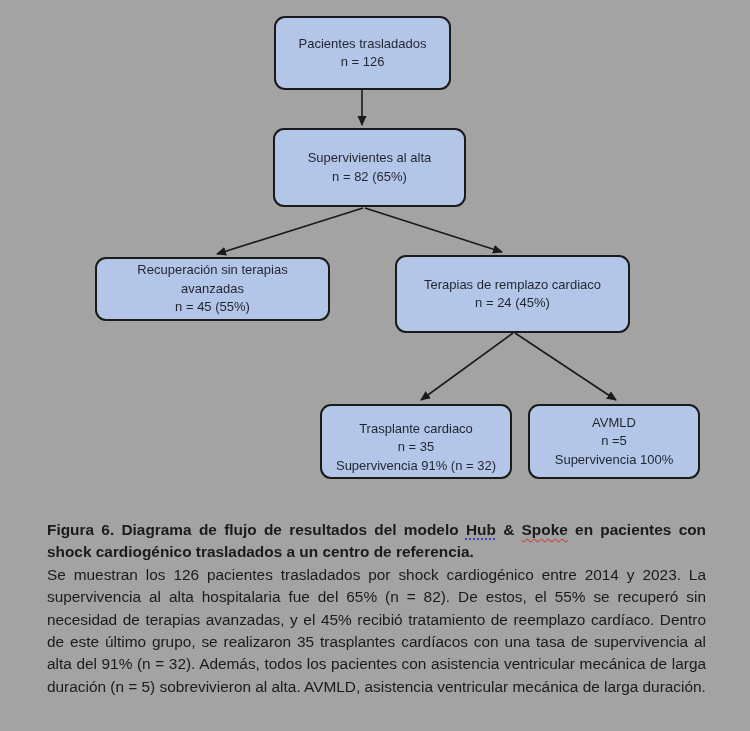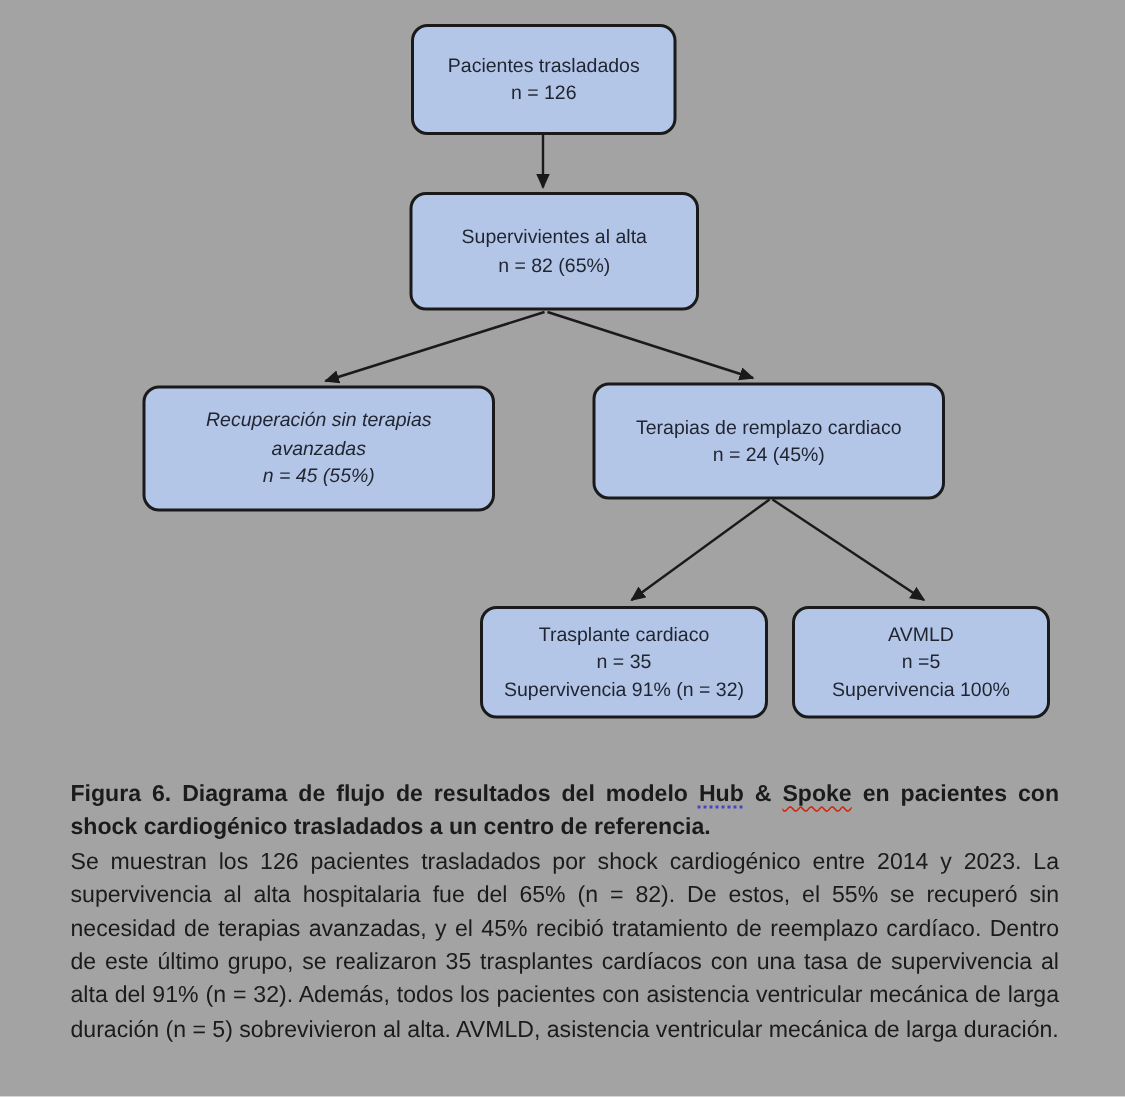--- a/index.html
+++ b/index.html
@@ -92,32 +92,32 @@
     <div class="node" style="left:274px; top:16px; width:177px; height:74px;">
       <div>Pacientes trasladados</div>
       <div>n = 126</div>
     </div>
 
     <div class="node" style="left:273px; top:128px; width:193px; height:79px;">
       <div>Supervivientes al alta</div>
       <div>n = 82 (65%)</div>
     </div>
 
-    <div class="node" style="left:95px; top:257px; width:235px; height:84px;font-style:italic;">
+    <div class="node" style="left:95px; top:257px; width:235px; height:64px;">
       <div>Recuperación sin terapias</div>
       <div>avanzadas</div>
       <div>n = 45 (55%)</div>
     </div>
 
     <div class="node" style="left:395px; top:255px; width:235px; height:78px;">
       <div>Terapias de remplazo cardiaco</div>
       <div>n = 24 (45%)</div>
     </div>
 
-    <div class="node" style="left:320px; top:404px; width:192px; height:75px;">
+    <div class="node" style="left:320px; top:404px; width:192px; height:75px;justify-content:flex-end;">
       <div>Trasplante cardiaco</div>
       <div>n = 35</div>
       <div>Supervivencia 91% (n = 32)</div>
     </div>
 
     <div class="node" style="left:528px; top:404px; width:172px; height:75px;">
       <div>AVMLD</div>
       <div>n =5</div>
       <div>Supervivencia 100%</div>
     </div>

